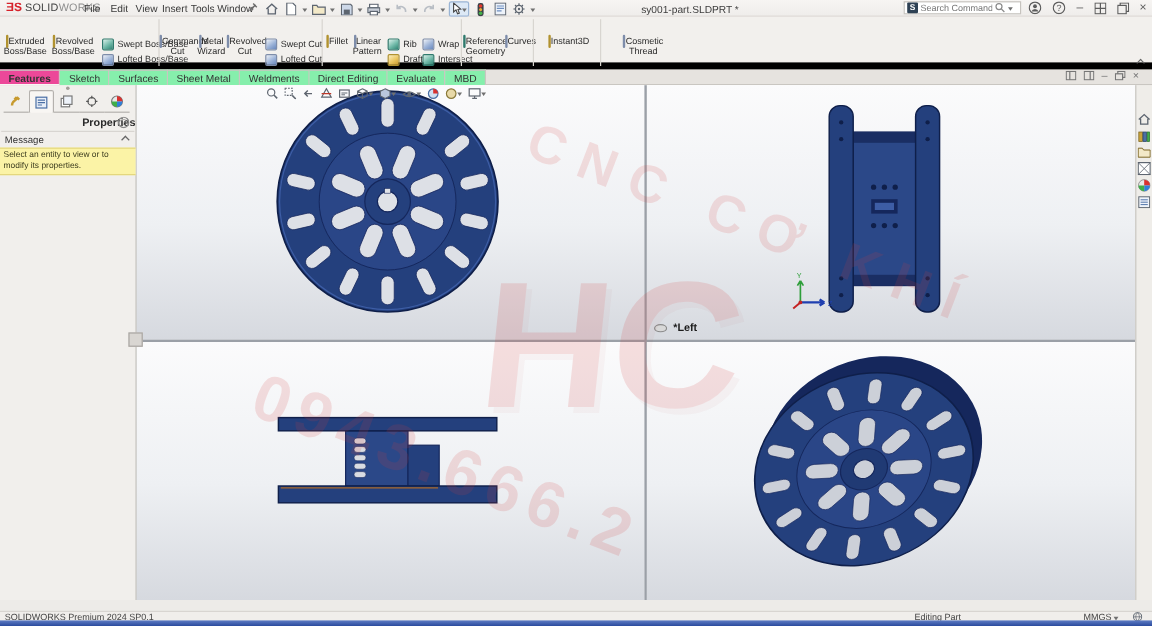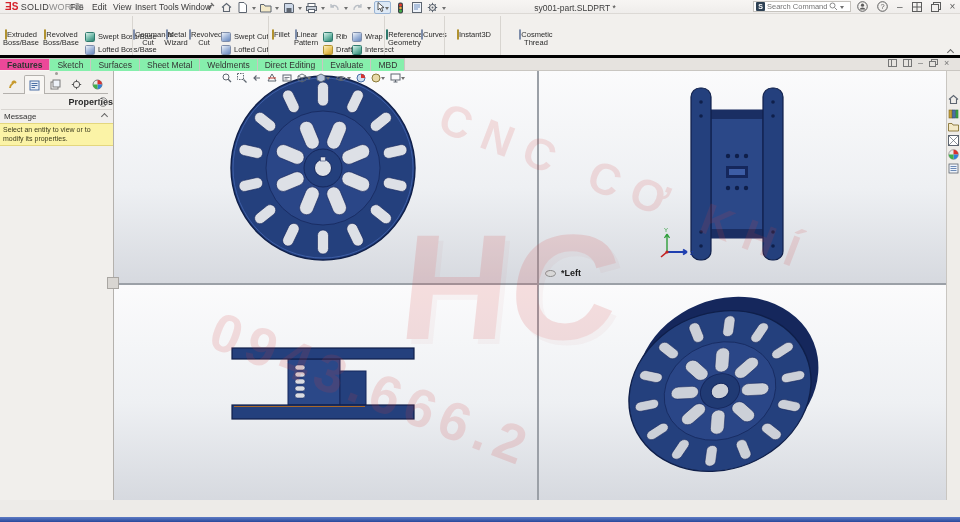--- a/index.html
+++ b/index.html
@@ -14,21 +14,21 @@
 .logo-light{color:#8d8d8d;font-size:9px;letter-spacing:.2px}
 .qa{display:flex;align-items:center;gap:3px}
 .qa .ico{display:inline-flex;align-items:center;justify-content:center;width:13px;height:12px}
 .cd{display:inline-block;width:0;height:0;border:2.5px solid transparent;border-top:3px solid #707070;margin-top:3px}
 .selbox{display:inline-flex;align-items:center;border:1px solid #9ab4d4;background:#dde9f6;border-radius:2px;padding:0 1px;height:13px}
 .search{display:flex;align-items:center;background:#fff;border:1px solid #c6c3be;height:11px;padding:0 2px;gap:2px}
 .search input{border:0;outline:0;width:60px;font-size:7.5px;color:#777;font-family:"Liberation Sans",sans-serif;background:transparent}
 .sqico{width:9px;height:9px;background:#2e4154;color:#fff;font-size:7px;font-weight:bold;display:inline-flex;align-items:center;justify-content:center;border-radius:1px}
 .titleright{display:flex;gap:9px;align-items:center;color:#5c5c5c}
 
-.ribbon{left:0;top:14px;width:960px;height:44px;background:#f2f0ed;border-bottom:3px solid #000000}
+.ribbon{left:0;top:14px;width:960px;height:44px;background:#f2f0ed;border-bottom:6px solid #000000}
 .gdiv{top:2px;width:1px;height:39px;background:#d8d5d0}
 .rbg{top:17px;text-align:center;font-size:7.5px;line-height:8px;color:#2a2a2a}
 .ric{width:19px;height:14px;margin:0 auto 2px;border-radius:2px;border:1px solid #7e8daa;background:linear-gradient(145deg,#eef2f8,#9cb3d8 55%,#6988bd)}
 .ric.gold{border-color:#b1922f;background:linear-gradient(145deg,#fdeebd,#eac65f 55%,#c89a2e)}
 .ric.teal{border-color:#2f7a6d;background:linear-gradient(145deg,#d9f1ea,#6fb9a8 55%,#2f8372)}
 .ris{width:10px;height:10px;border-radius:1.5px;border:1px solid #7e8daa;background:linear-gradient(145deg,#eef2f8,#9cb3d8 55%,#6988bd);flex:0 0 auto}
 .ris.gold{border-color:#b1922f;background:linear-gradient(145deg,#fdeebd,#eac65f 55%,#c89a2e)}
 .ris.teal{border-color:#2f7a6d;background:linear-gradient(145deg,#d9f1ea,#6fb9a8 55%,#2f8372)}
 .rsm{display:flex;align-items:center;gap:3px;height:11px;font-size:7.5px;white-space:nowrap;color:#2a2a2a}
 .chev{display:inline-block;width:5px;height:5px;border-left:1.2px solid #666;border-bottom:1.2px solid #666}
@@ -597,15 +597,25 @@
           <path d="M5.5 10.3 A4.8 4.8 0 0 1 .7 5.5 L5.5 5.5 Z" fill="#3fae49"></path>
         </svg>
       <svg width="11" height="11">
           <rect x="1" y="1" width="9" height="9" fill="#eef3fa" stroke="#5d6570" stroke-width=".8"></rect>
           <path d="M2.5 3.5 H8.5 M2.5 5.5 H8.5 M2.5 7.5 H8.5" stroke="#4a6fa5" stroke-width=".8"></path>
         </svg>
     </div>
   </div>
 
 
+  <div class="abs statusbar">
+    <span class="abs" style="left:4px;top:0">SOLIDWORKS Premium 2024 SP0.1</span>
+    <span class="abs" style="left:762px;top:0">Editing Part</span>
+    <span class="abs" style="left:903px;top:0">MMGS</span>
+    <span class="cd abs" style="left:928px;top:1px"></span>
+    <svg class="abs" style="left:944px;top:0" width="8" height="8">
+        <circle cx="4" cy="4" r="3.4" fill="none" stroke="#5d6570" stroke-width=".8"></circle>
+        <path d="M.6 4 H7.4 M4 .6 C2 2 2 6 4 7.4 M4 .6 C6 2 6 6 4 7.4" stroke="#5d6570" stroke-width=".6" fill="none"></path>
+      </svg>
+  </div>
   <div class="abs bluestrip"></div>
 
 </div>
 
 </body></html>

